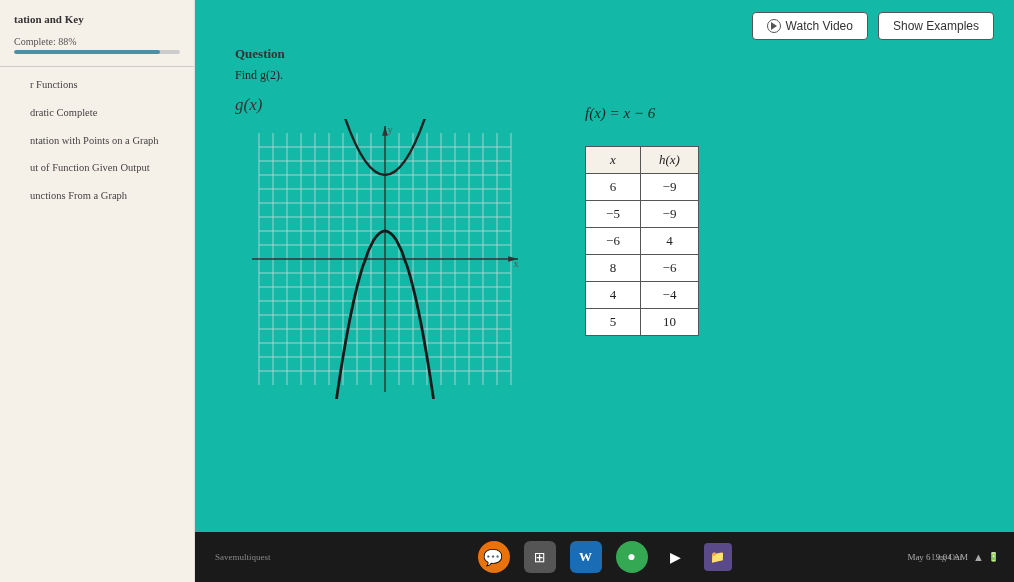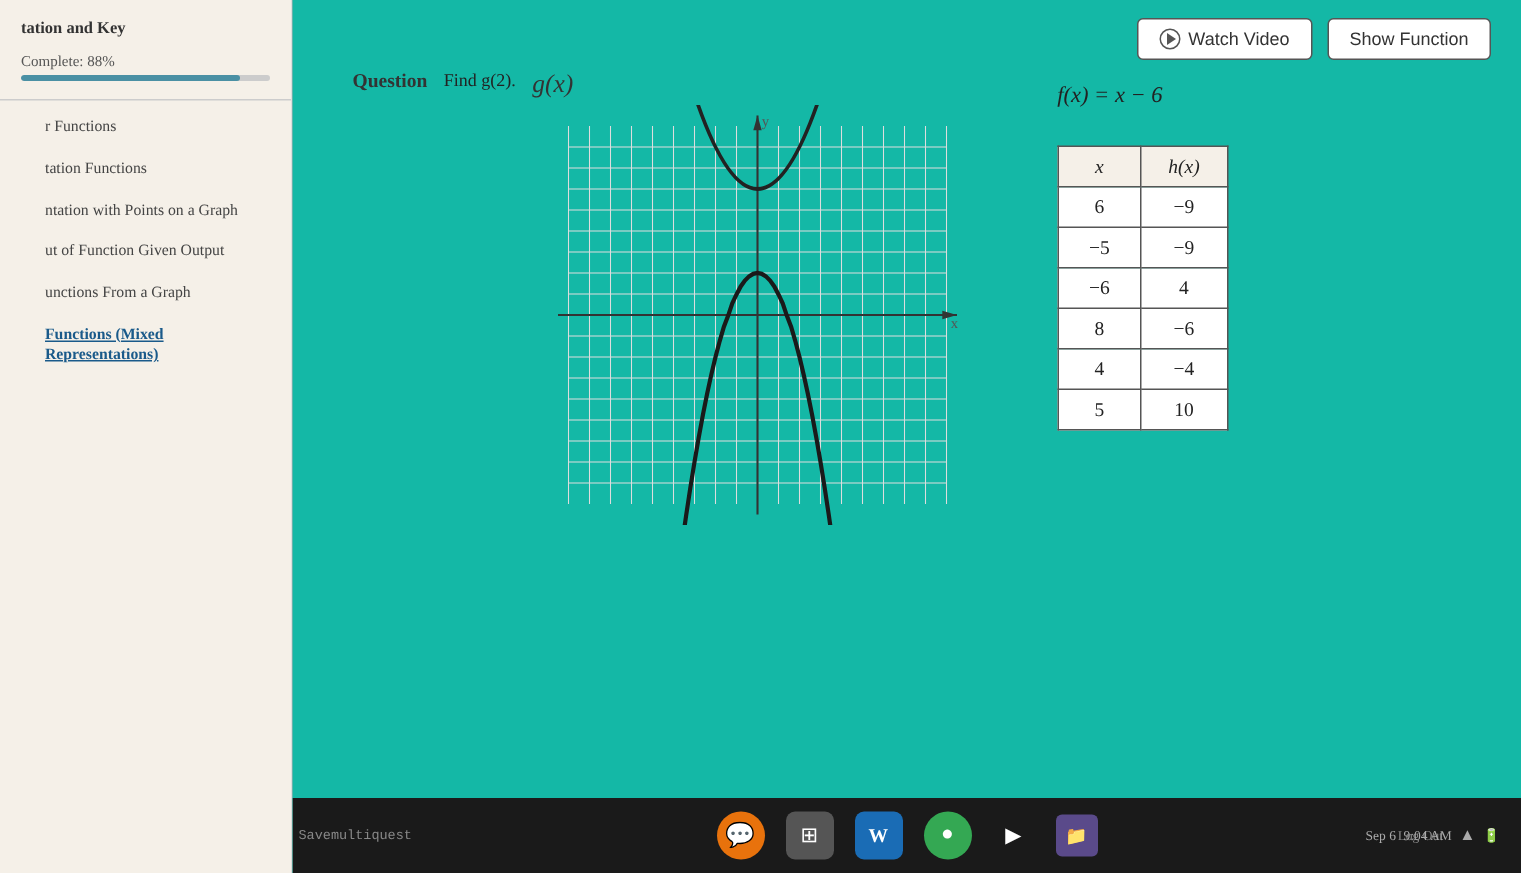--- a/index.html
+++ b/index.html
@@ -130,22 +130,21 @@
       border-bottom: 4px solid transparent;
       border-left: 6px solid #555;
       margin-left: 1px;
     }
 
     
     .question-area {
       padding: 0 40px;
       flex: 1;
       display: flex;
-      flex-direction: row;
-      gap: 11px;
+      flex-direction: column;
     }
 
     .question-label {
       font-size: 13px;
       font-weight: bold;
       color: #333;
       margin-bottom: 6px;
     }
 
     .question-text {
@@ -247,24 +246,23 @@
     .taskbar-icon.play-btn {
       width: 28px;
       height: 28px;
       background: transparent;
       border: none;
     }
     .taskbar-icon.files { background: #5a4a8a; border-radius: 4px; width: 28px; height: 28px; }
 
     .taskbar-text {
       position: absolute;
-      left: 4px;
+      left: 20px;
       font-size: 9px;
       color: #888;
-      font-family: Liberation Mono, monospace;
     }
 
     .taskbar-text-right {
       position: absolute;
       right: 52px;
       font-size: 9px;
       color: #888;
     }
 
     .status-icons {
@@ -290,38 +288,37 @@
   <div class="sidebar">
     <div class="sidebar-header">tation and Key</div>
     <div class="progress-bar-container">
       <div class="progress-label">Complete: 88%</div>
       <div class="progress-bar-bg">
         <div class="progress-bar-fill" style="width:88%"></div>
       </div>
     </div>
     <div class="sidebar-divider"></div>
     <div class="sidebar-item">r Functions</div>
-    <div class="sidebar-item">tation Functions</div>
+    <div class="sidebar-item">dratic Complete</div>
     <div class="sidebar-item">ntation with Points on a Graph</div>
     <div class="sidebar-item">ut of Function Given Output</div>
     <div class="sidebar-item">unctions From a Graph</div>
-    <div class="sidebar-item active">Functions (Mixed Representations)</div>
   </div>
 
   <div class="main-content">
 
     <div class="top-bar">
       <button class="btn-watch-video">
         <div class="play-circle">
           <div class="play-triangle"></div>
         </div>
         <span>Watch Video</span>
       </button>
       <button class="btn-show-examples">
-        <span>Show Function</span>
+        <span>Show Examples</span>
       </button>
     </div>
 
     <div class="question-area">
       <div class="question-label">Question</div>
       <div class="question-text">Find g(2).</div>
 
       <div class="question-body">
 
         <div class="graph-container">
@@ -446,20 +443,20 @@
       <div class="taskbar-icon play-btn">
         <span style="color:#fff;font-size:14px;">▶</span>
       </div>
       <div class="taskbar-icon files">
         <span style="color:#fff;font-size:12px;">📁</span>
       </div>
       <span class="taskbar-text-right">
         <span>Log Out</span>
       </span>
       <div class="status-icons">
-        <span>Sep 6</span>
+        <span>May 6</span>
         <span>9:04 AM</span>
         <span class="wifi-icon">▲</span>
         <span>🔋</span>
       </div>
     </div>
   </div>
 </div>
 
 </body></html>

